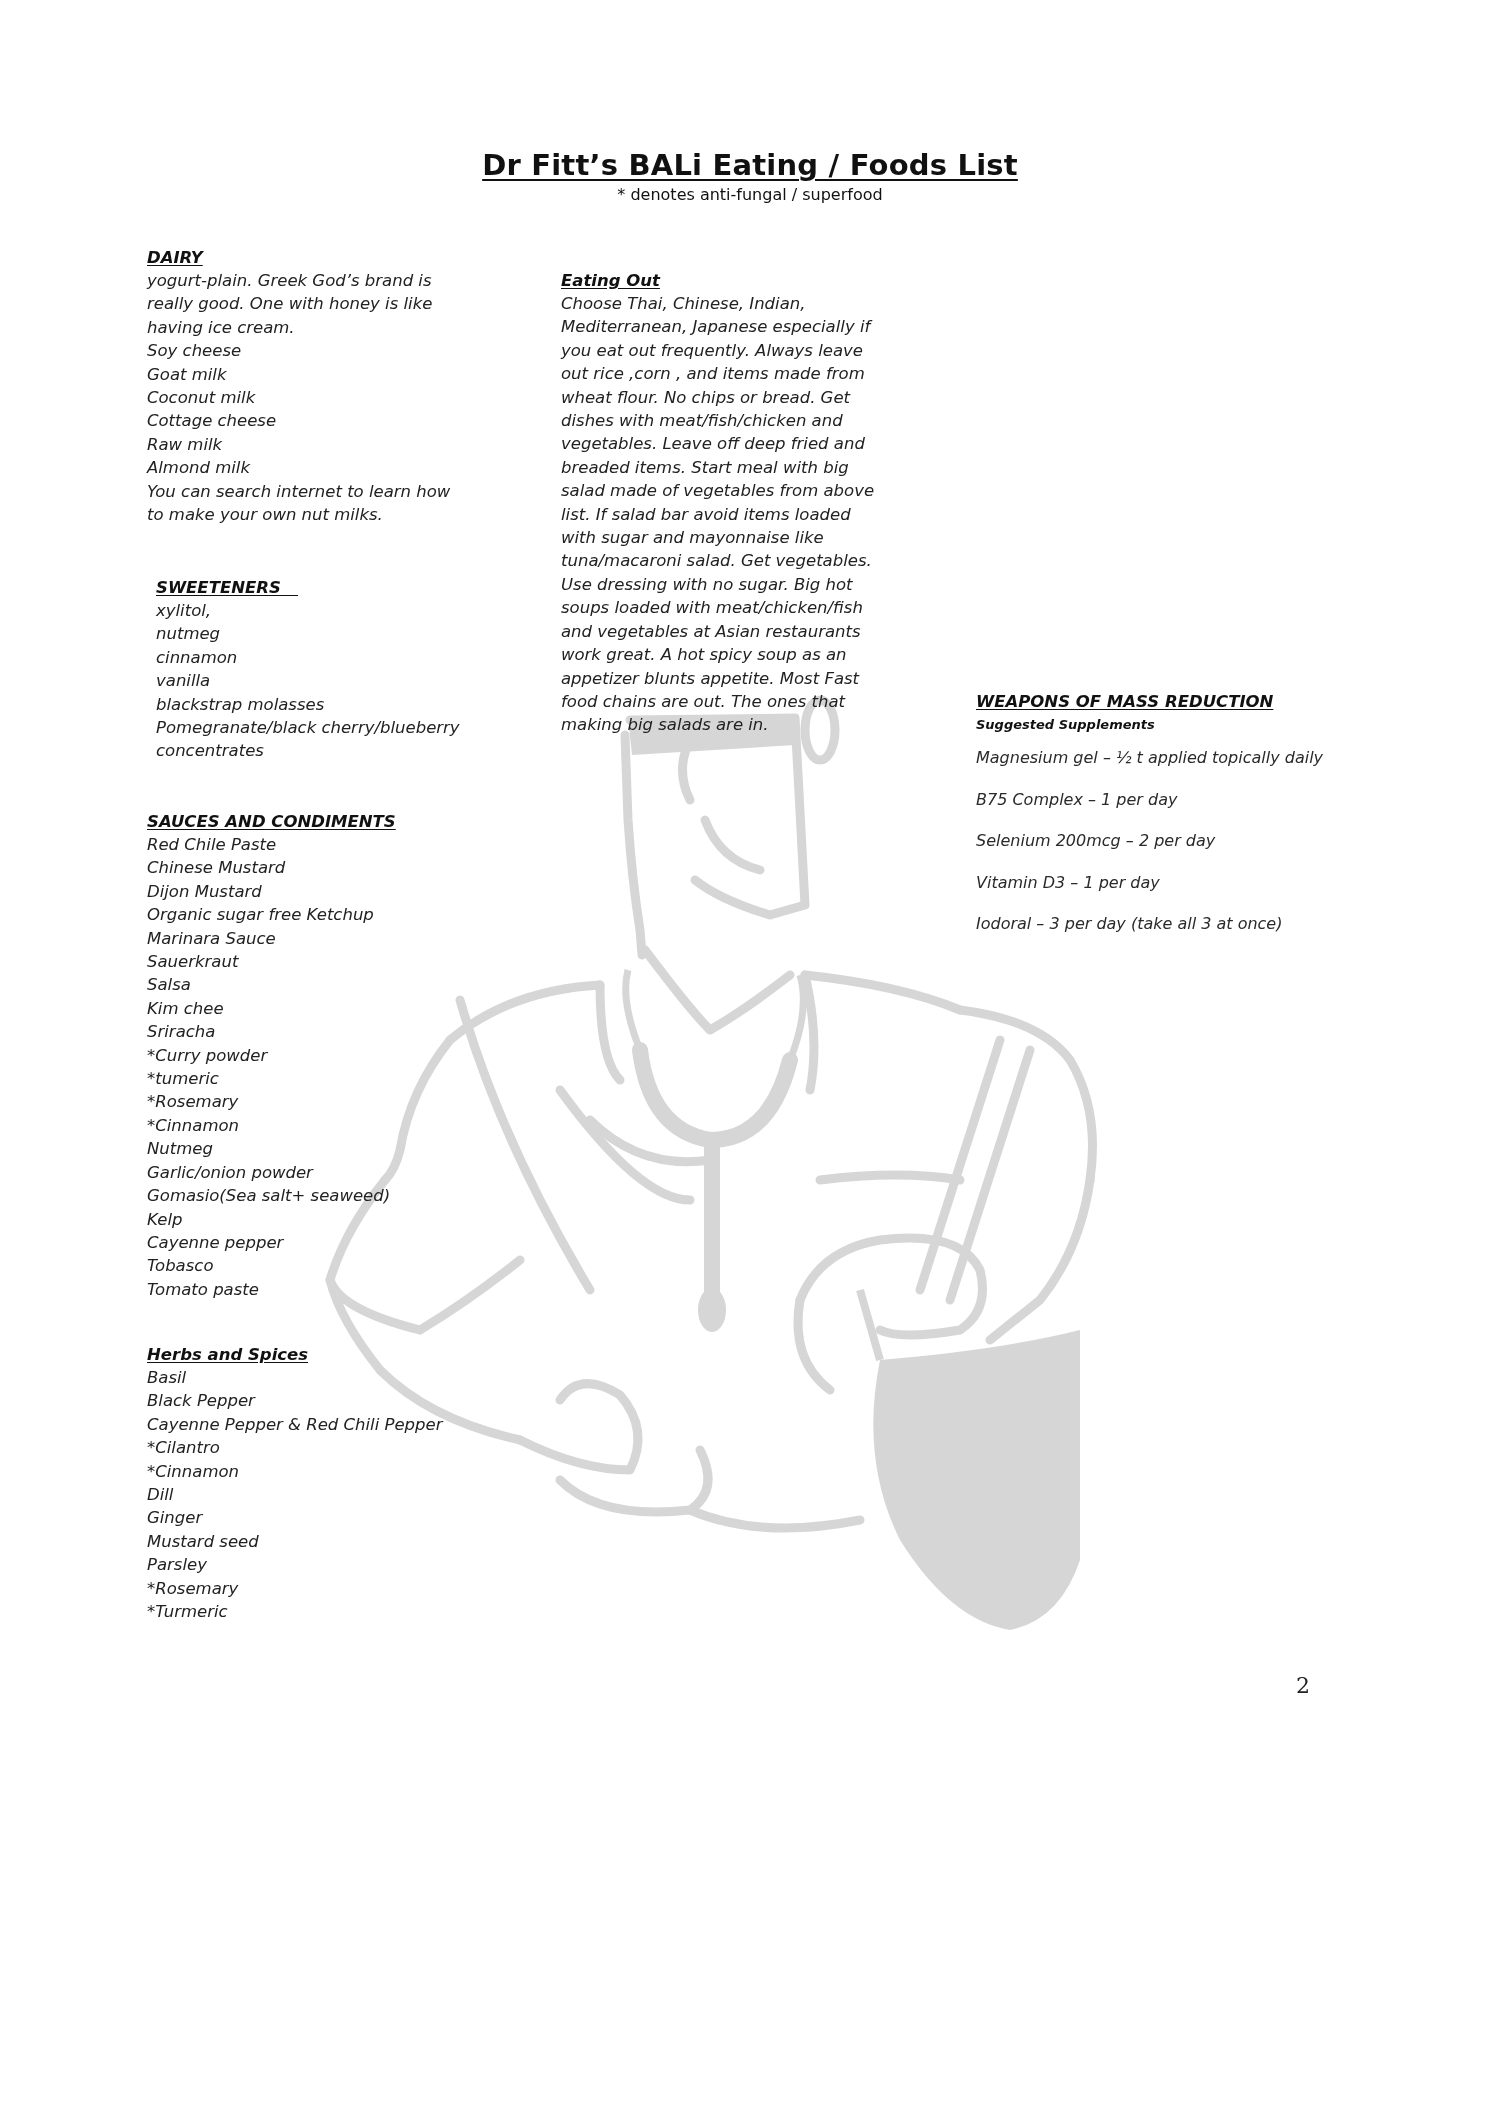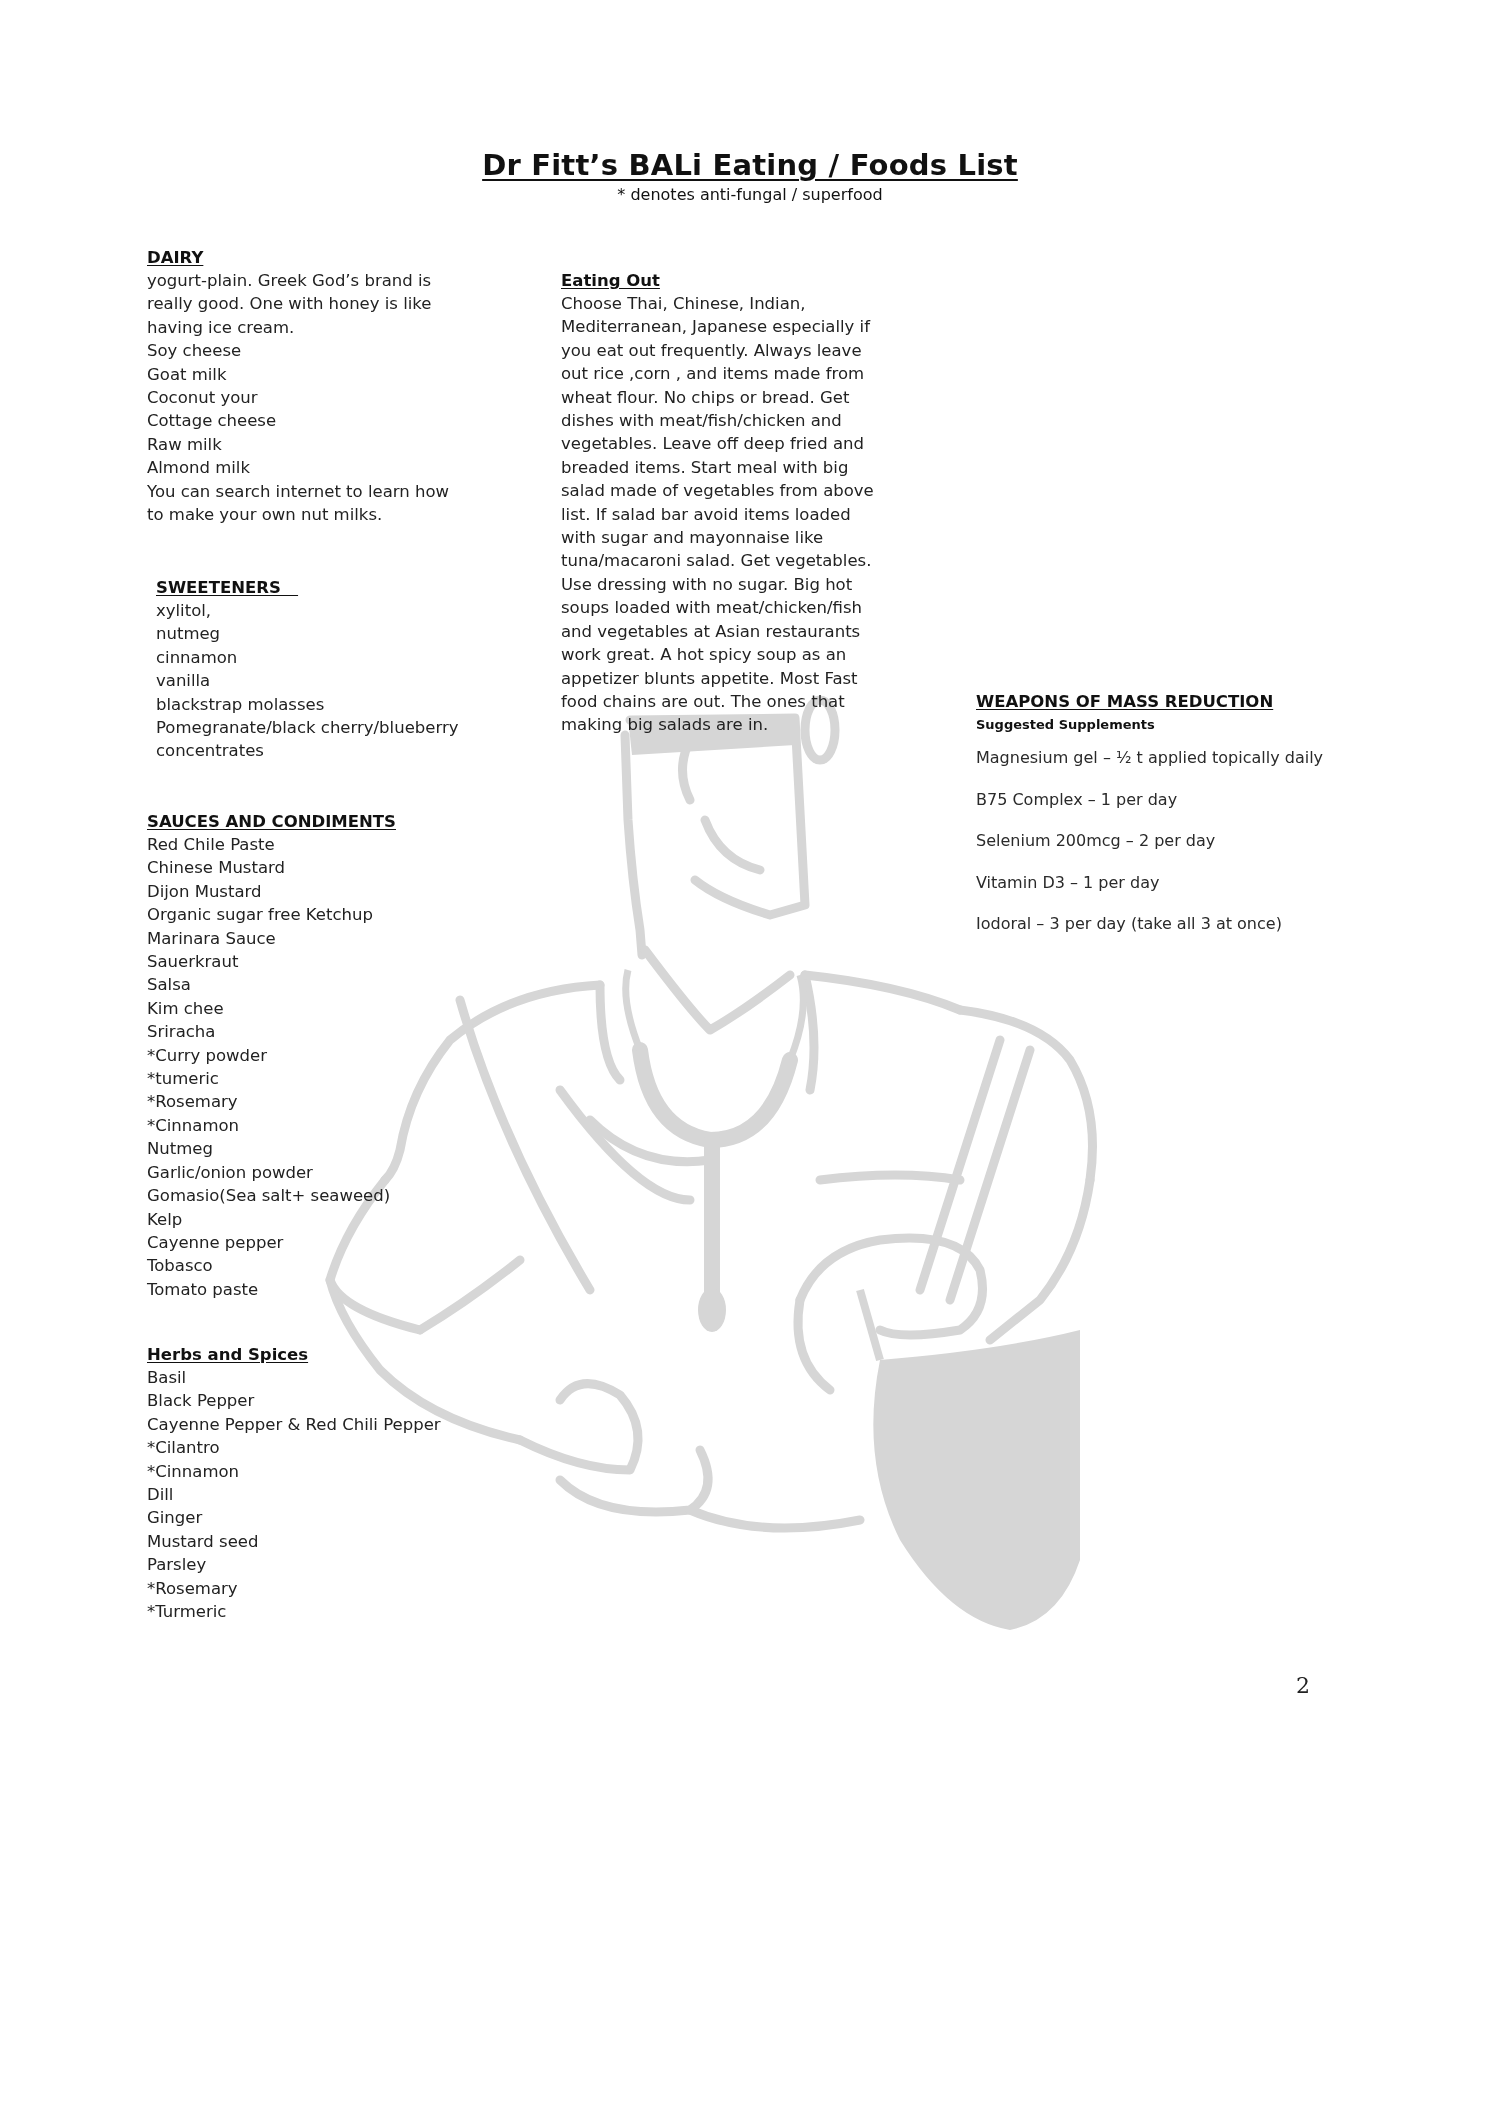--- a/index.html
+++ b/index.html
@@ -4,21 +4,21 @@
 <style>
   html, body { margin: 0; padding: 0; background: #ffffff; }
   body { width: 1500px; height: 2123px; position: relative; overflow: hidden;
          font-family: "DejaVu Sans", "Liberation Sans", sans-serif; color: #1e1e1e; }
   .page { position: absolute; left: 0; top: 0; width: 1243px; height: 2123px; }
   .watermark { position: absolute; left: 0; top: 0; width: 1500px; height: 2123px; pointer-events: none; z-index: 0; }
   .title-block { position: absolute; left: 0; width: 1500px; top: 148px; text-align: center; z-index: 2; }
   .doc-title { font-size: 29px; font-weight: bold; text-decoration: underline; text-decoration-thickness: 2px;
                text-underline-offset: 4px; margin: 0; letter-spacing: 0.2px; color: #111; }
   .doc-subtitle { font-size: 16px; font-weight: normal; margin-top: 3px; color: #111; }
-  .col { position: absolute; z-index: 2; }
+  .col { position: absolute; z-index: 2; font-style: italic; }
   .section-heading { font-size: 16.5px; font-weight: bold; text-decoration: underline; text-underline-offset: 2px;
                      margin: 0; line-height: 23px; color: #111; }
   .list { margin: 0; padding: 0; list-style: none; }
   .list li { font-size: 16.5px; line-height: 23.4px; white-space: nowrap; color: #222; }
   .supp-sub { font-size: 13px; font-weight: bold; line-height: 23px; color: #111; }
   .supp-list { list-style: none; margin: 0; padding: 0; margin-top: 12px; }
   .supp-list li { font-size: 16px; line-height: 20px; margin-bottom: 21.5px; color: #2a2a2a; white-space: nowrap; }
   .page-number { position: absolute; left: 1296px; top: 1673px; font-family: "DejaVu Serif", "Liberation Serif", serif;
                  font-size: 22px; color: #222; z-index: 2; }
 </style>
@@ -88,21 +88,21 @@
   </div>
 
   <div class="col" style="left:147px; top:246px;">
     <h2 class="section-heading">DAIRY</h2>
     <ul class="list">
       <li>yogurt-plain.  Greek God’s brand is</li>
       <li>really good. One with honey is like</li>
       <li>having ice cream.</li>
       <li>Soy cheese</li>
       <li>Goat milk</li>
-      <li>Coconut your</li>
+      <li>Coconut milk</li>
       <li>Cottage cheese</li>
       <li>Raw milk</li>
       <li>Almond milk</li>
       <li>You can search internet to learn how</li>
       <li>to make your own nut milks.</li>
     </ul>
   </div>
 
   <div class="col" style="left:147px; top:576px;margin-left:9px;">
     <h2 class="section-heading" style="white-space:pre;">SWEETENERS   </h2>

